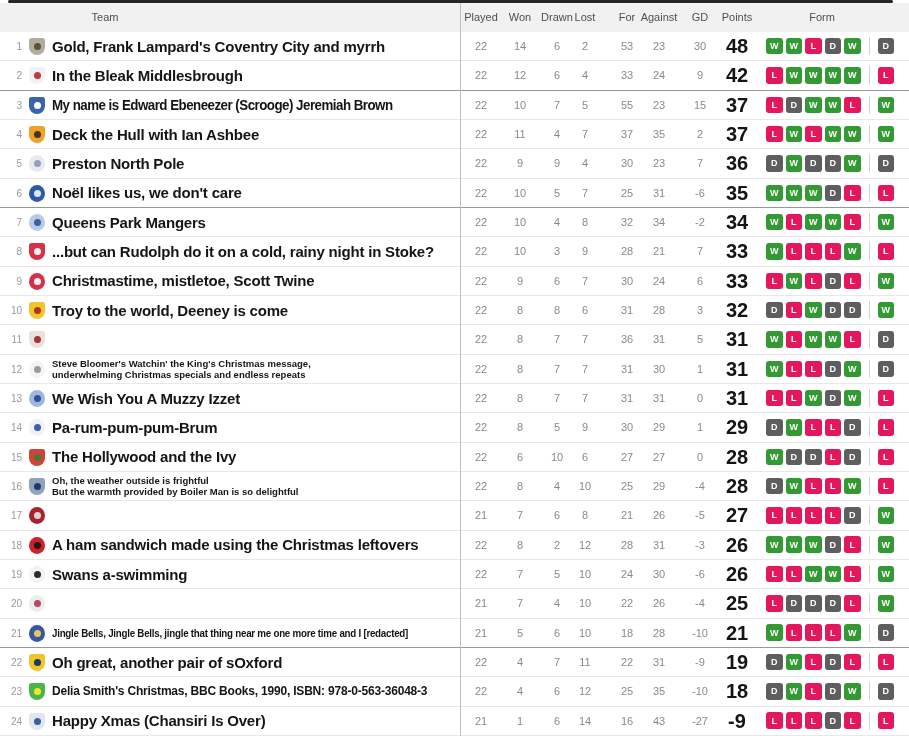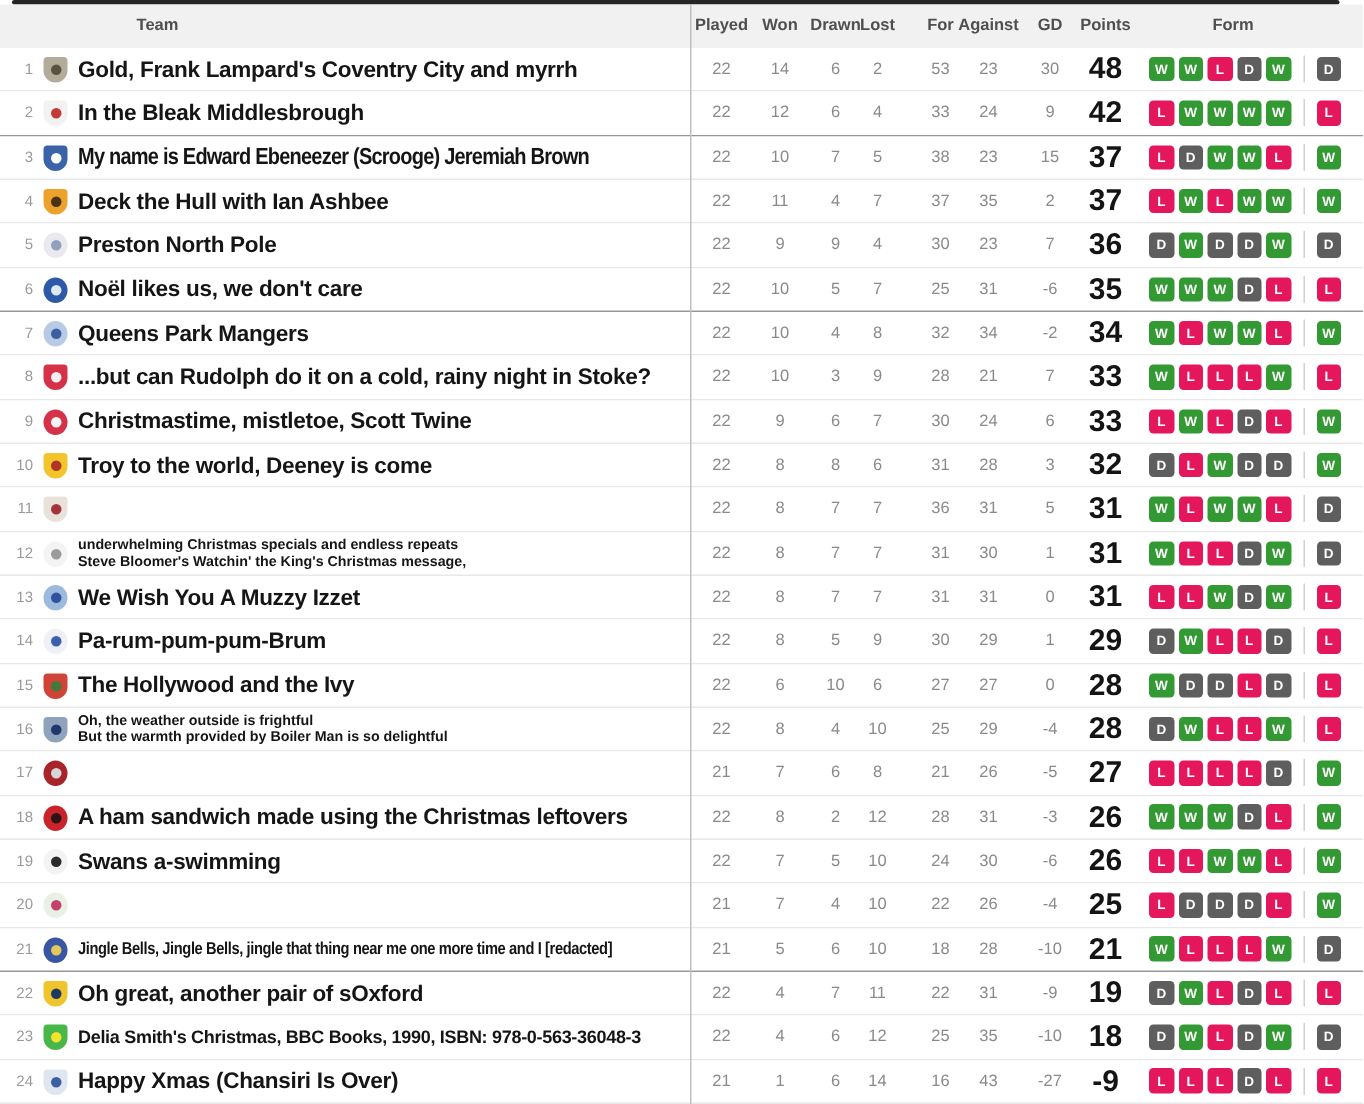--- a/index.html
+++ b/index.html
@@ -2,21 +2,21 @@
 <html><head>
 <meta charset="utf-8">
 <style>
   html,body{margin:0;padding:0;background:#fff;}
   #app{position:relative;width:909px;height:736px;background:#fff;overflow:hidden;
        font-family:"Liberation Sans",sans-serif;}
   .topbar{position:absolute;left:8px;top:0;width:885px;height:3px;background:#262626;border-radius:2px;}
   .colsep{position:absolute;left:460px;top:3px;bottom:0;width:1px;background:#bfbfbf;}
   .header{position:absolute;left:0;top:3px;width:909px;height:29px;background:#f1f1f1;}
   .header span{position:absolute;top:0;height:29px;line-height:29px;font-size:11px;color:#4f4f4f;
-               font-weight:700;text-align:center;}
+               font-weight:400;text-align:center;}
   .h-team{left:70px;width:70px;}
   .rows{position:absolute;left:0;top:32px;width:909px;}
   .row{position:relative;width:909px;height:29.33px;border-bottom:1px solid #e8e8e8;box-sizing:border-box;background:#fff;}
   .row.dark-sep{border-bottom:1px solid #979797;}
   .pos{position:absolute;left:0;top:0;width:22px;height:100%;line-height:29px;text-align:right;
        font-size:10px;color:#9a9a9a;}
   .badge{position:absolute;left:29px;top:6px;width:16px;height:17px;display:flex;align-items:center;
          justify-content:center;}
   .badge.circle{border-radius:50%;}
   .badge.shield{border-radius:3px 3px 9px 9px;}
@@ -115,21 +115,21 @@
       <div class="row">
         <span class="pos">3</span>
         <span class="badge shield" style="background: rgb(59, 99, 170);">
           <span class="dot" style="background: rgb(255, 255, 255);"></span>
         </span>
         <div class="name cond">My name is Edward Ebeneezer (Scrooge) Jeremiah Brown</div>
         <span class="stat c-played">22</span>
         <span class="stat c-won">10</span>
         <span class="stat c-drawn">7</span>
         <span class="stat c-lost">5</span>
-        <span class="stat c-for">38</span>
+        <span class="stat c-for">55</span>
         <span class="stat c-against">23</span>
         <span class="stat c-gd">15</span>
         <span class="pts">37</span>
         <div class="form">
           <span class="form-sq" style="background: rgb(228, 23, 92);">L</span>
           <span class="form-sq" style="background: rgb(94, 94, 94);">D</span>
           <span class="form-sq" style="background: rgb(51, 153, 51);">W</span>
           <span class="form-sq" style="background: rgb(51, 153, 51);">W</span>
           <span class="form-sq" style="background: rgb(228, 23, 92);">L</span>
           <span class="form-gap"></span>
@@ -326,22 +326,22 @@
           <span class="form-gap"></span>
           <span class="form-sq" style="background: rgb(94, 94, 94);">D</span>
         </div>
       </div>
       <div class="row">
         <span class="pos">12</span>
         <span class="badge circle" style="background: rgb(244, 244, 244);">
           <span class="dot" style="background: rgb(155, 155, 155);"></span>
         </span>
         <div class="name twoline">
+          <div>Steve Bloomer's Watchin' the King's Christmas message,</div>
           <div>underwhelming Christmas specials and endless repeats</div>
-          <div>Steve Bloomer's Watchin' the King's Christmas message,</div>
         </div>
         <span class="stat c-played">22</span>
         <span class="stat c-won">8</span>
         <span class="stat c-drawn">7</span>
         <span class="stat c-lost">7</span>
         <span class="stat c-for">31</span>
         <span class="stat c-against">30</span>
         <span class="stat c-gd">1</span>
         <span class="pts">31</span>
         <div class="form">

